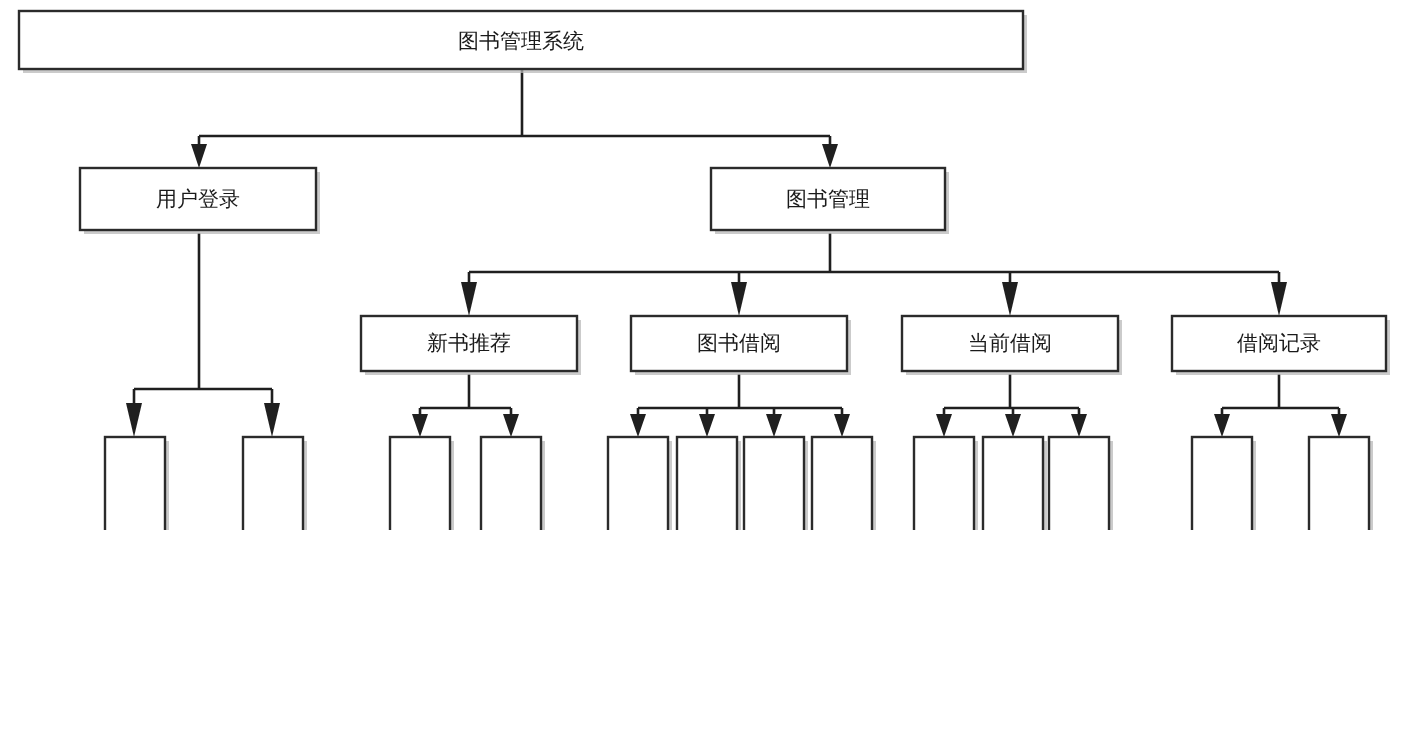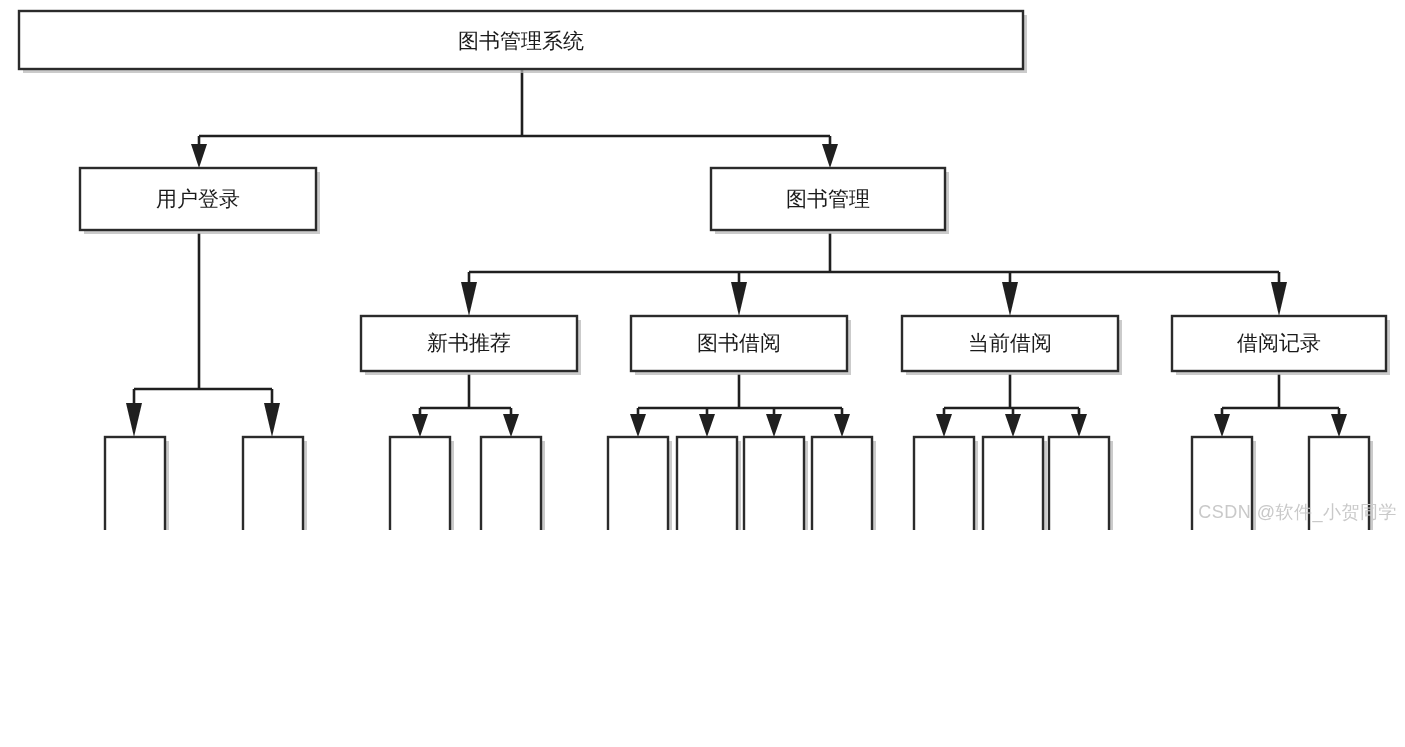--- a/index.html
+++ b/index.html
@@ -262,14 +262,13 @@
   <div class="leaf-label-wrap" style="left:914px; top:437px; width:60px; height:297px;">查询图书</div>
 
   <div class="leaf-label-wrap" style="left:983px; top:437px; width:60px; height:297px;">归还图书</div>
 
   <div class="leaf-label-wrap" style="left:1049px; top:437px; width:60px; height:297px;">确认归还（管理员）</div>
 
   <div class="leaf-label-wrap" style="left:1192px; top:437px; width:60px; height:297px;">新增借阅记录</div>
 
   <div class="leaf-label-wrap" style="left:1309px; top:437px; width:60px; height:297px;">查询借阅记录</div>
 
-  <div class="watermark">CSDN @软件_小贺同学</div>
 </div>
 
 </body></html>

